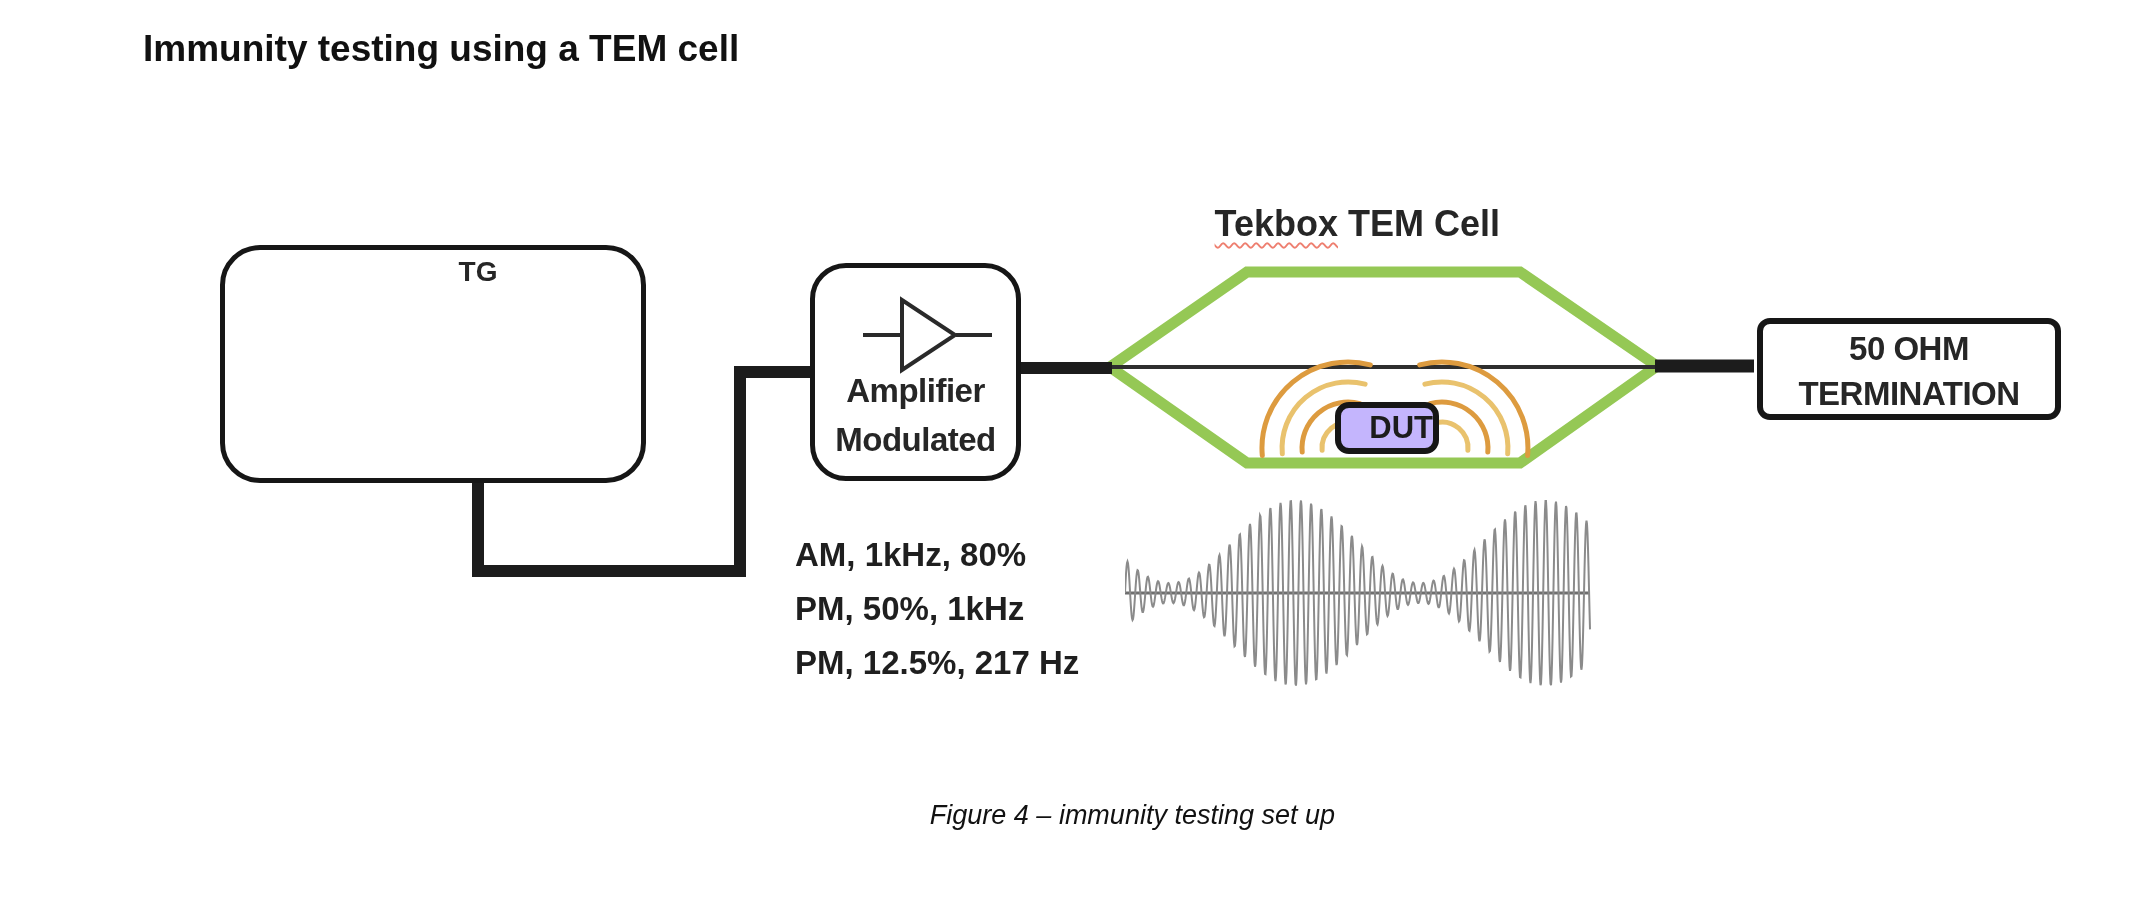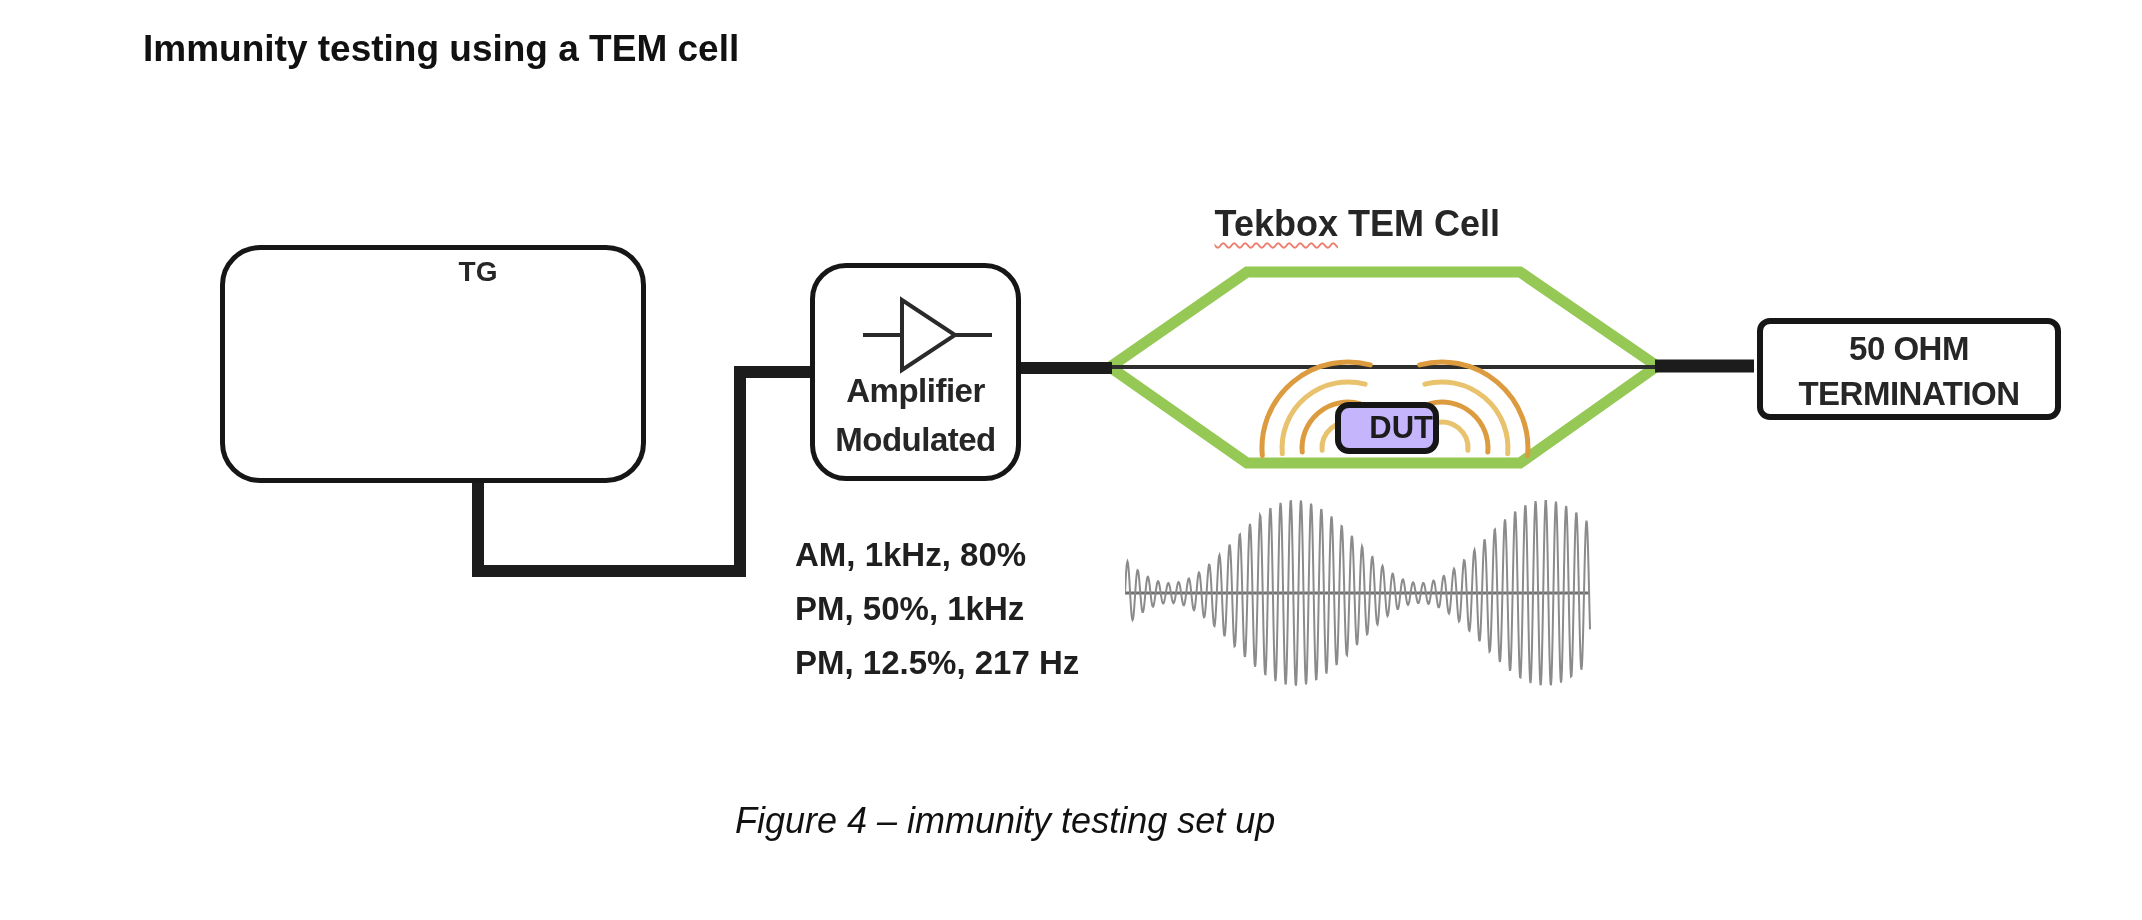--- a/index.html
+++ b/index.html
@@ -120,22 +120,22 @@
     font-weight: 600;
     line-height: 54px;
     color: #1f1f1f;
     white-space: nowrap;
     z-index: 2;
     margin-top: 16px;
   }
   #figure-caption {
     left: 735px; top: 800px;
     width: 600px;
-    text-align: left;
-    font-size: 36px;
+    text-align: right;
+    font-size: 27px;
     font-style: italic;
     color: #111;
     white-space: nowrap;
   }
 
   
   #diagram-svg { left: 0; top: 0; width: 2142px; height: 920px; z-index: 1; }
   #waveform-svg { left: 1125px; top: 495px; width: 470px; height: 200px; z-index: 2; }
 </style>
 </head>

